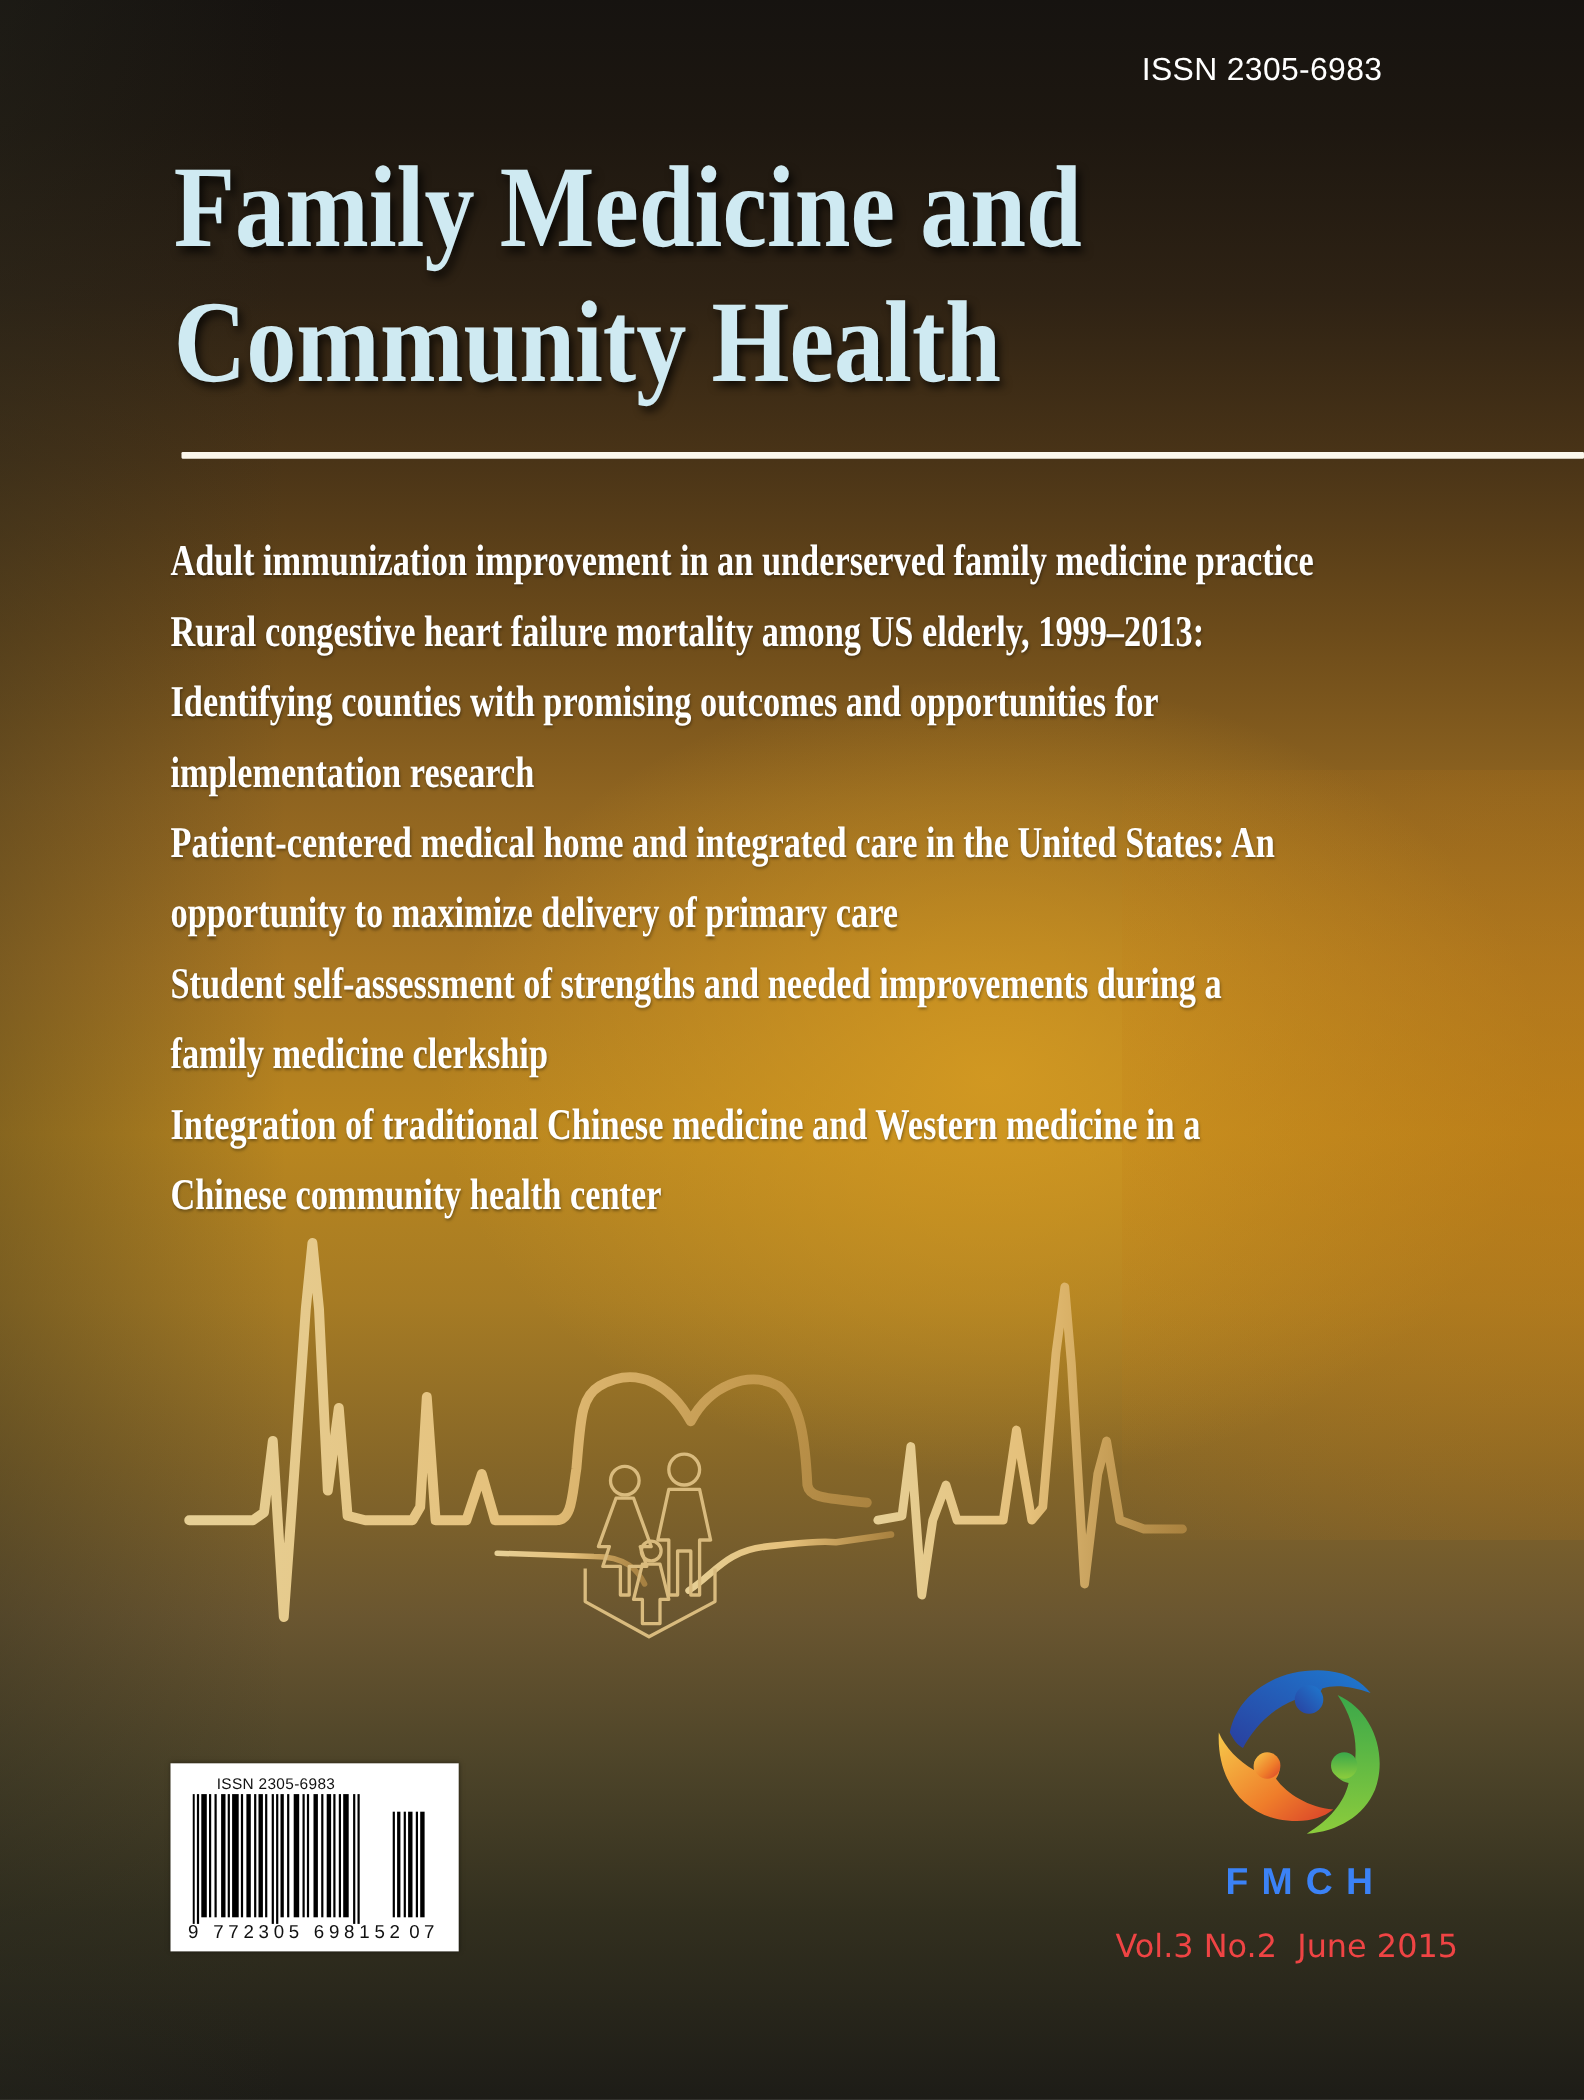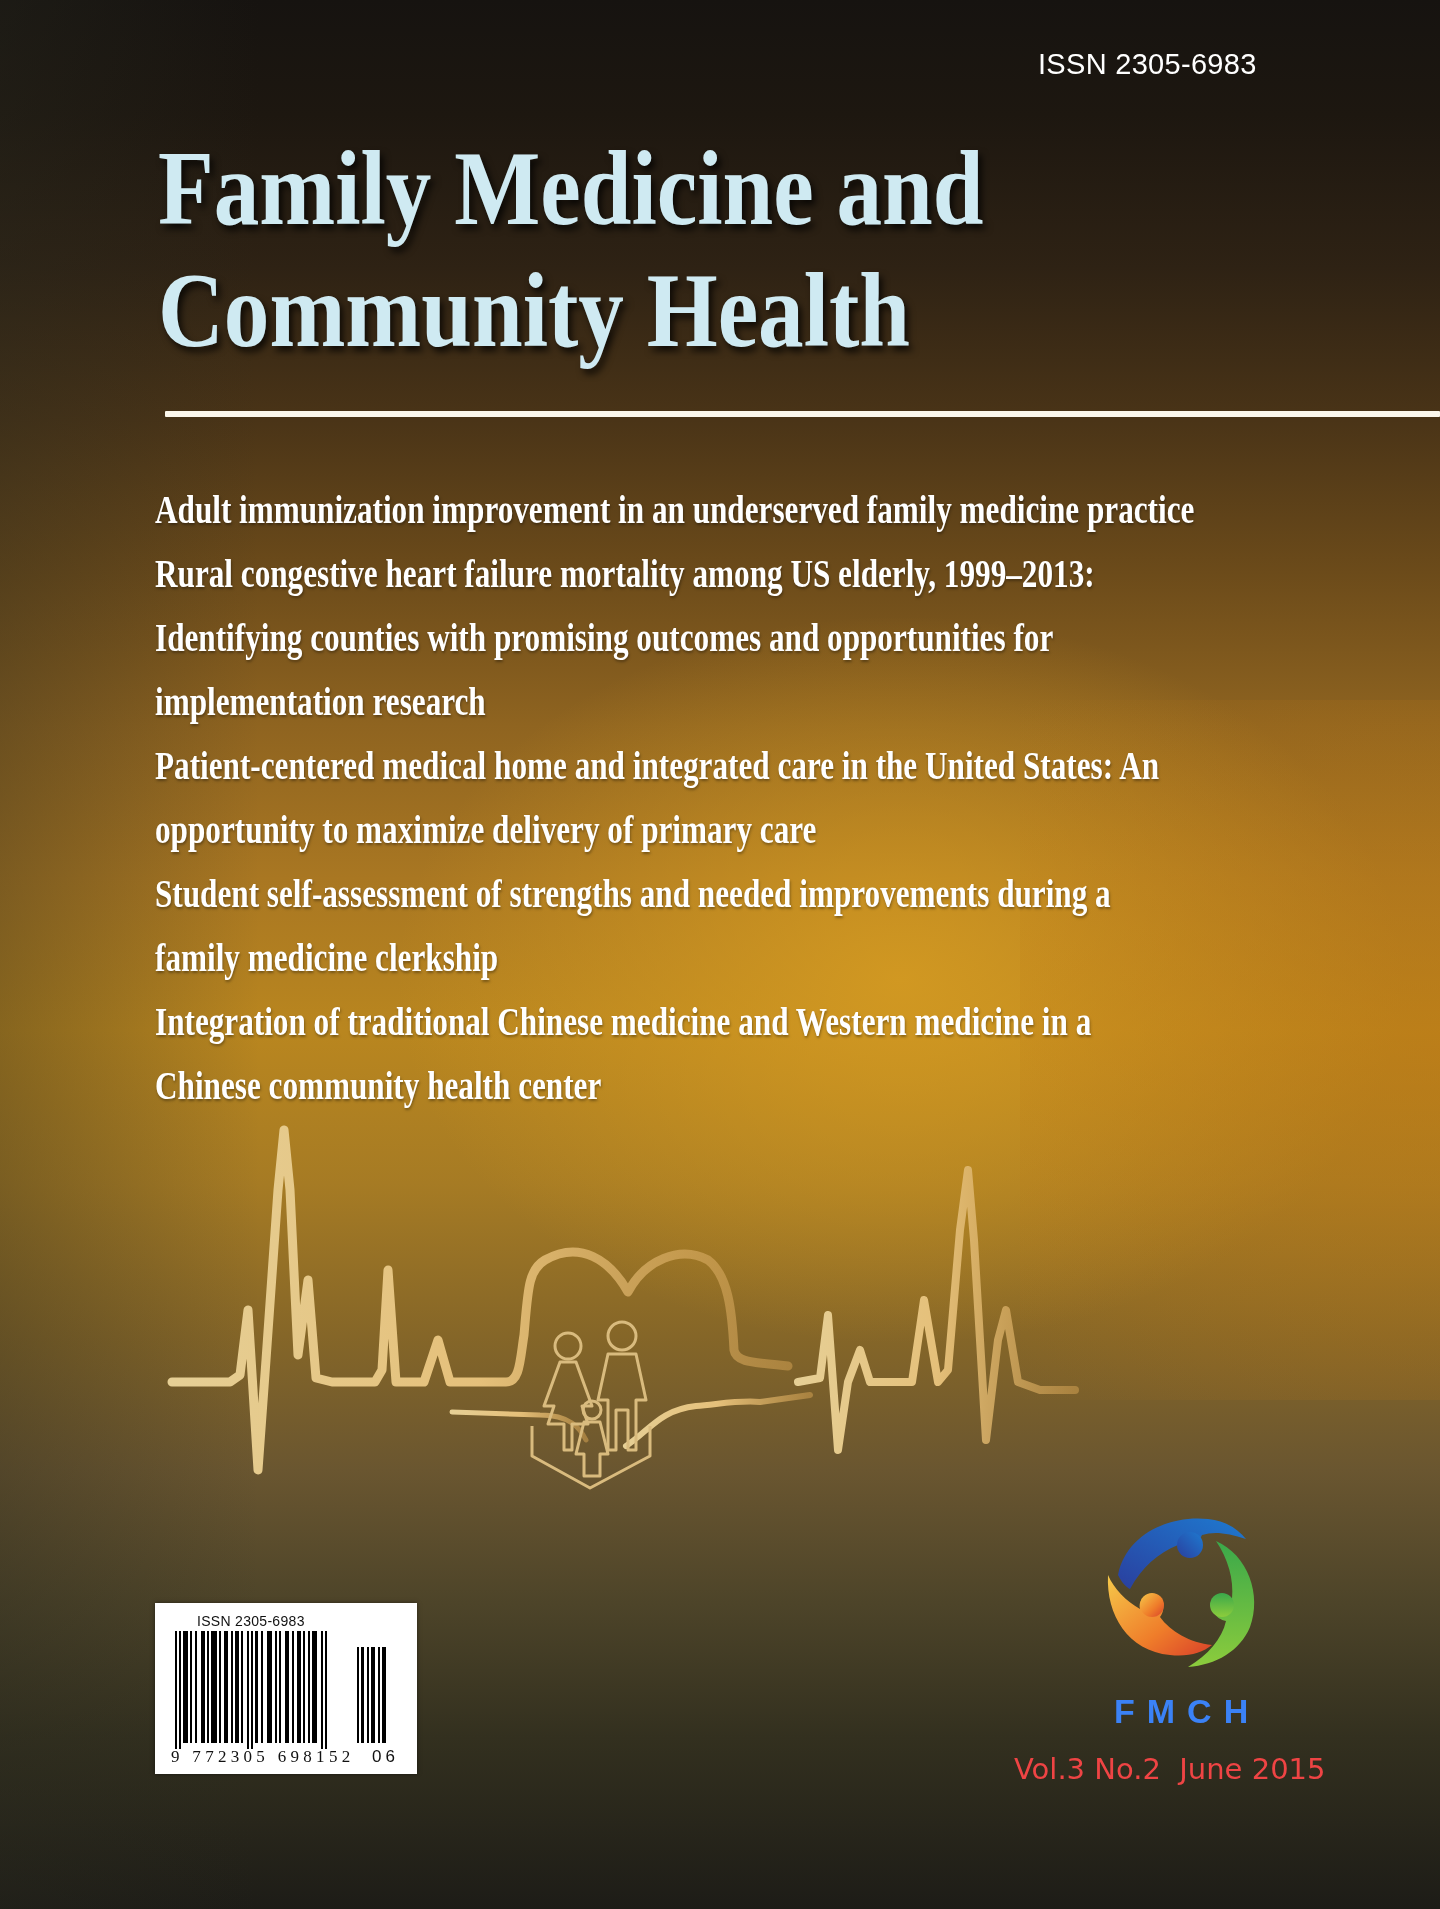--- a/index.html
+++ b/index.html
@@ -71,21 +71,21 @@
       background: #ffffff; box-shadow: 0 0 4px rgba(0,0,0,0.5);
     }
     .barcode-issn {
       position: absolute; left: 42px; top: 10px;
       font-family: "Liberation Sans", sans-serif; font-size: 14px; color: #111;
       letter-spacing: 0.3px;
     }
     .barcode-bars { position: absolute; left: 20px; top: 28px; }
     .barcode-digits {
       position: absolute; left: 16px; top: 144px;
-      font-family: Liberation Serif, serif; font-size: 17px; color: #111;
+      font-family: Liberation Sans, sans-serif; font-size: 17px; color: #111;
       letter-spacing: 4.3px;
     }
     .barcode-addon {
       position: absolute; left: 217px; top: 144px;
       font-family: "Liberation Sans", sans-serif; font-size: 17px; color: #111;
       letter-spacing: 4px;
     }
     .logo { position: absolute; left: 1098px; top: 1505px; width: 170px; height: 170px; }
     .logo-text {
       position: absolute; left: 1114px; top: 1692px;
@@ -188,21 +188,21 @@
         <rect x="150" y="0" width="2" height="118"></rect>
       <rect x="182" y="16" width="2" height="96"></rect>
         <rect x="186" y="16" width="3" height="96"></rect>
       <rect x="192" y="16" width="2" height="96"></rect>
         <rect x="196" y="16" width="4" height="96"></rect>
       <rect x="203" y="16" width="2" height="96"></rect>
         <rect x="207" y="16" width="4" height="96"></rect>
     </g>
   </svg>
   <div class="barcode-digits">9 772305 698152</div>
-  <div class="barcode-addon">06</div>
+  <div class="barcode-addon">07</div>
 </div>
 
 <svg class="logo" viewBox="0 0 170 170">
   <defs>
     <linearGradient id="lgBlue" x1="0" y1="1" x2="1" y2="0">
       <stop offset="0" stop-color="#2a3f9e"></stop>
         <stop offset="1" stop-color="#1e7ad0"></stop>
     </linearGradient>
     <linearGradient id="lgGreen" x1="0" y1="0" x2="0" y2="1">
       <stop offset="0" stop-color="#3aa84a"></stop>

